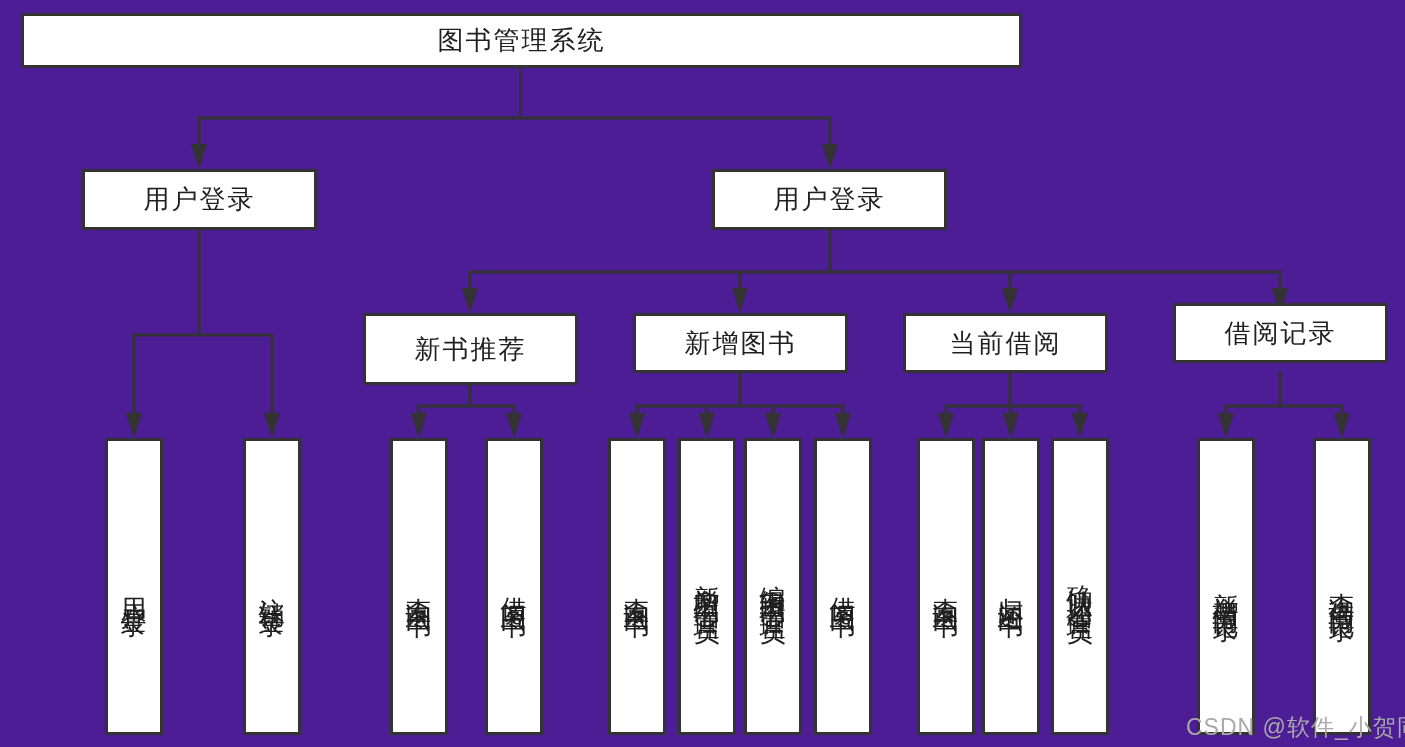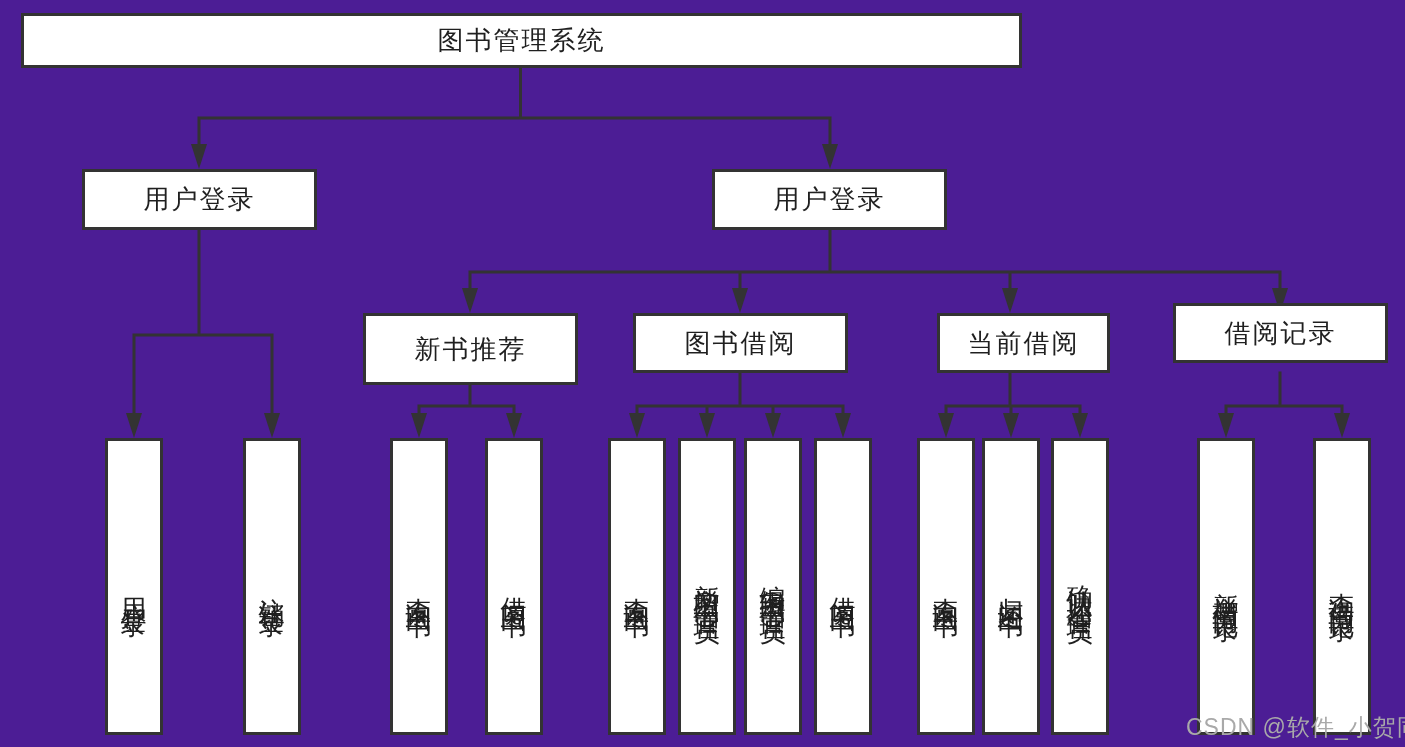--- a/index.html
+++ b/index.html
@@ -77,23 +77,23 @@
     <span>用户登录</span>
   </div>
   <div class="hbox" style="left:712px;top:169px;width:235px;height:61px">
     <span>用户登录</span>
   </div>
 
   <div class="hbox" style="left:363px;top:313px;width:215px;height:72px">
     <span>新书推荐</span>
   </div>
   <div class="hbox" style="left:633px;top:313px;width:215px;height:60px">
-    <span>图书借阅</span>
+    <span>新增图书</span>
   </div>
-  <div class="hbox" style="left:937px;top:313px;width:173px;height:60px">
+  <div class="hbox" style="left:903px;top:313px;width:205px;height:60px">
     <span>当前借阅</span>
   </div>
   <div class="hbox" style="left:1173px;top:303px;width:215px;height:60px">
     <span>借阅记录</span>
   </div>
 
   <div class="vbox" style="left:105px">
     <span class="vlbl">用户登录</span>
   </div>
   <div class="vbox" style="left:243px">

